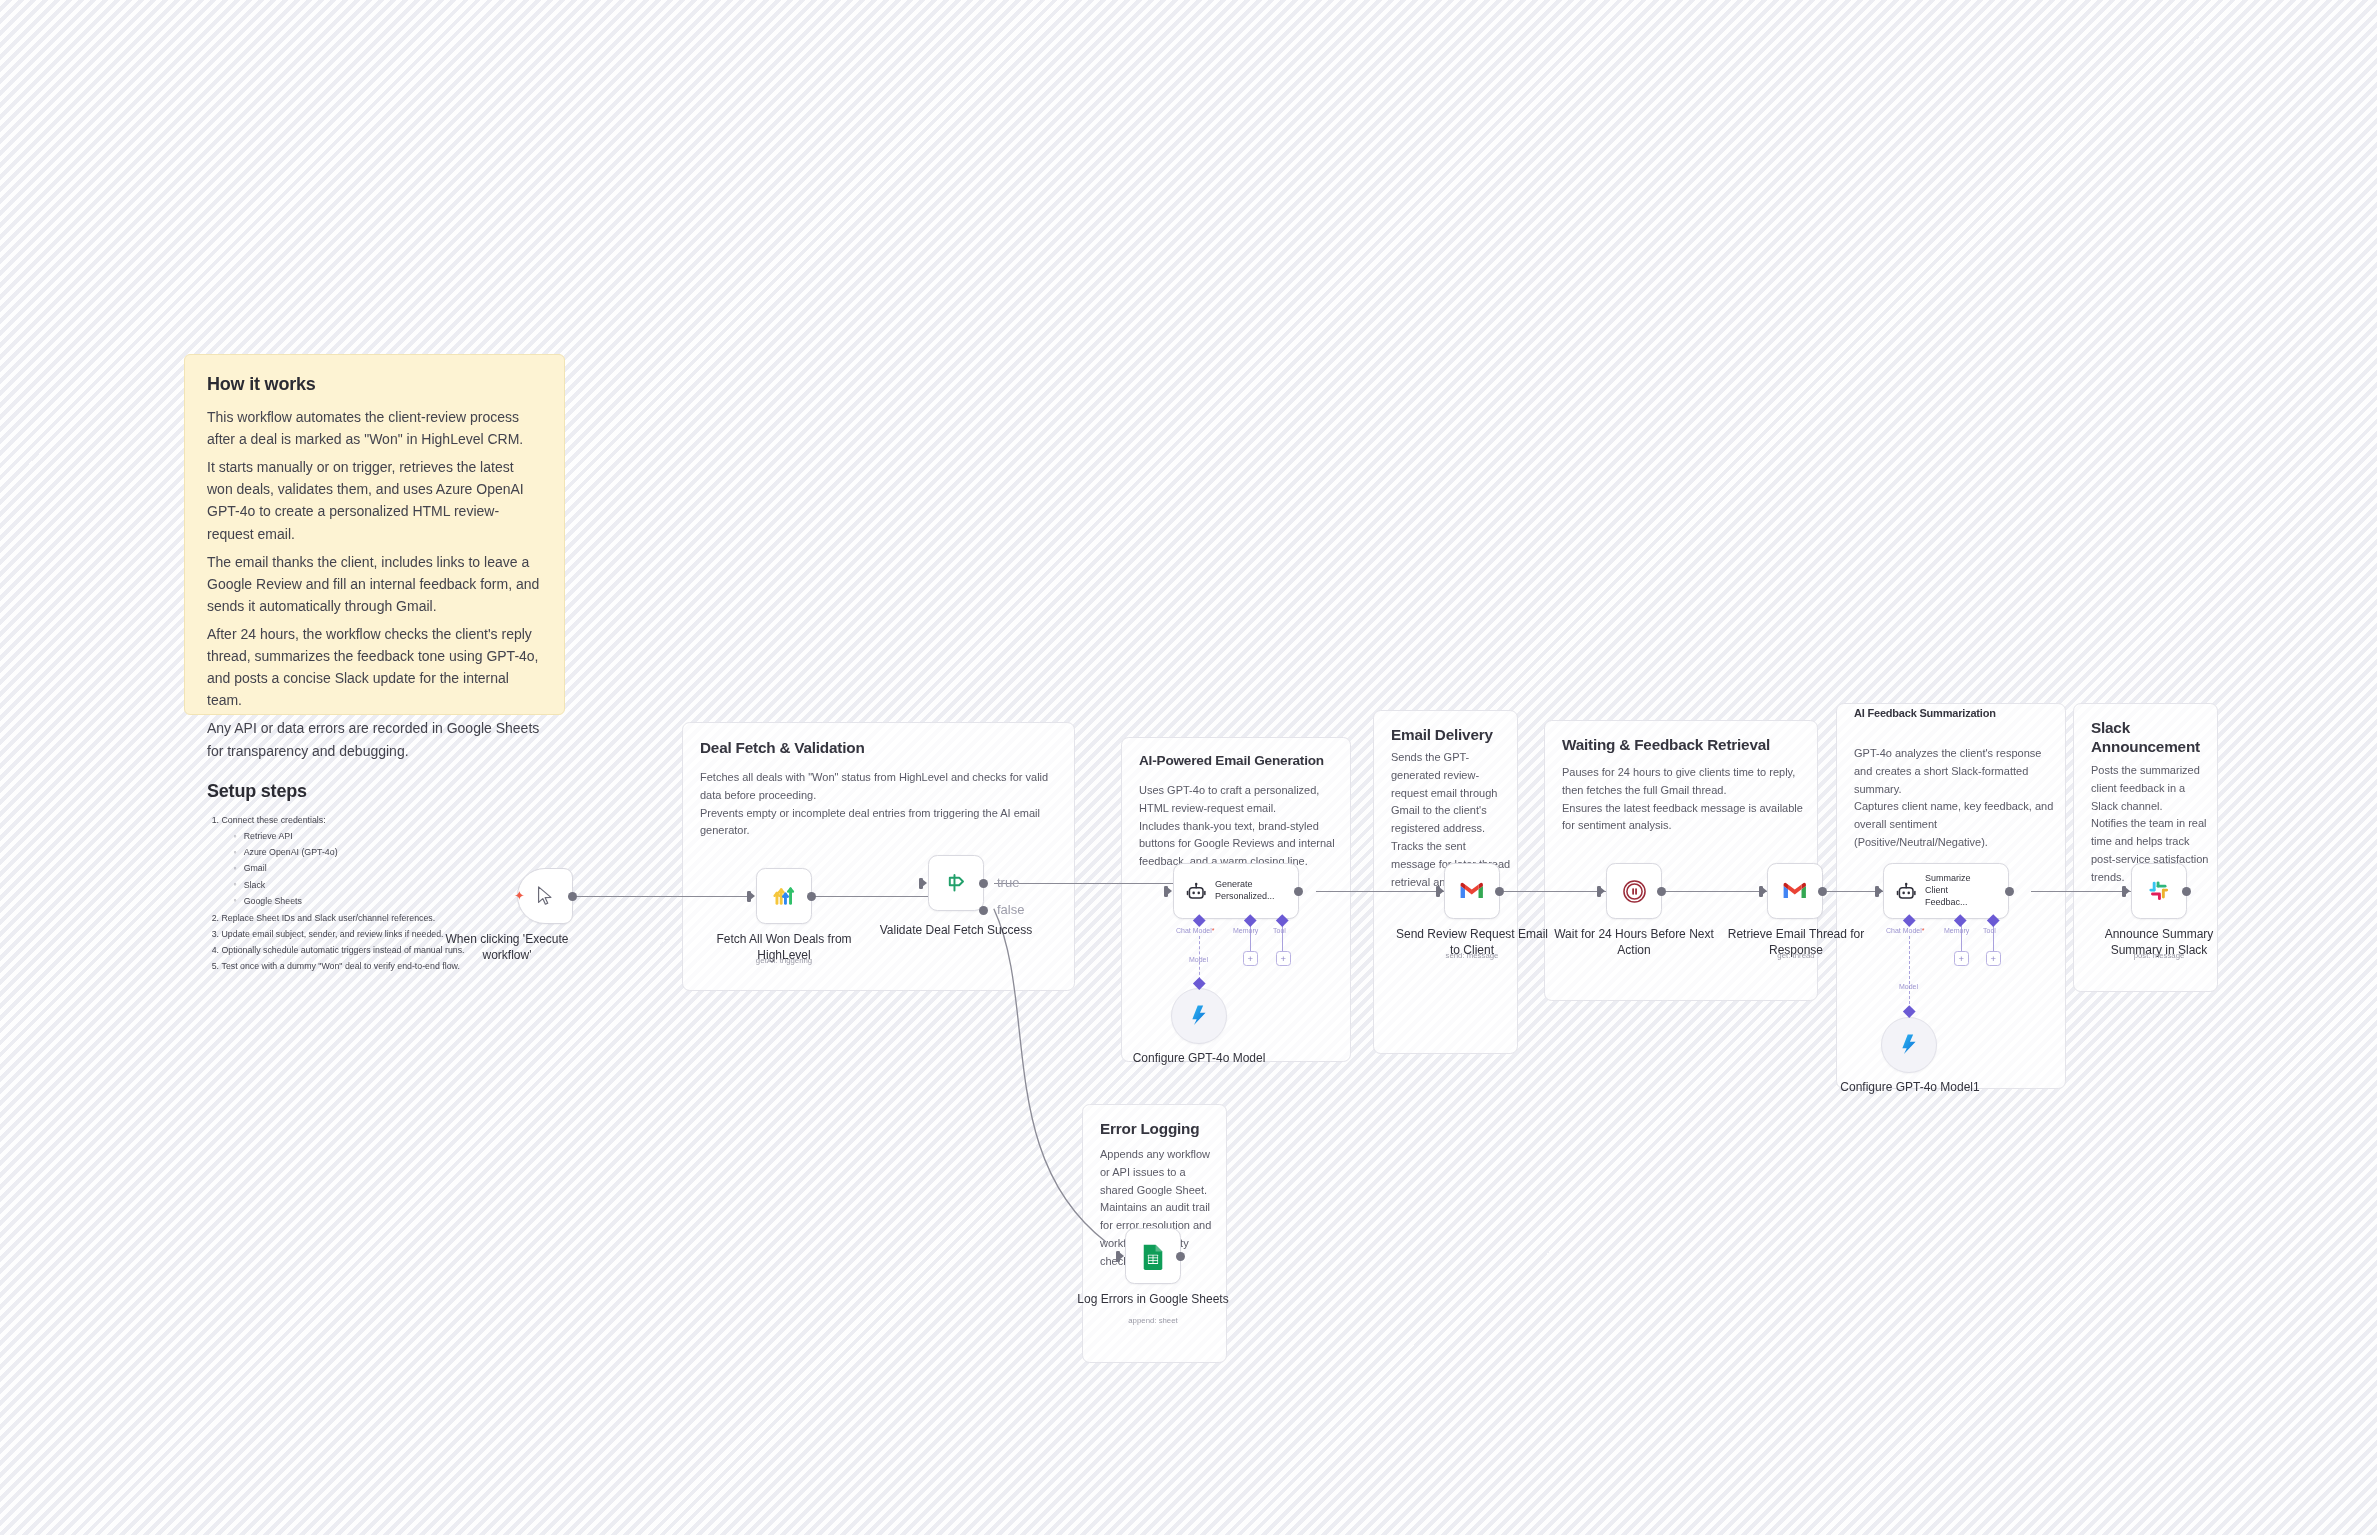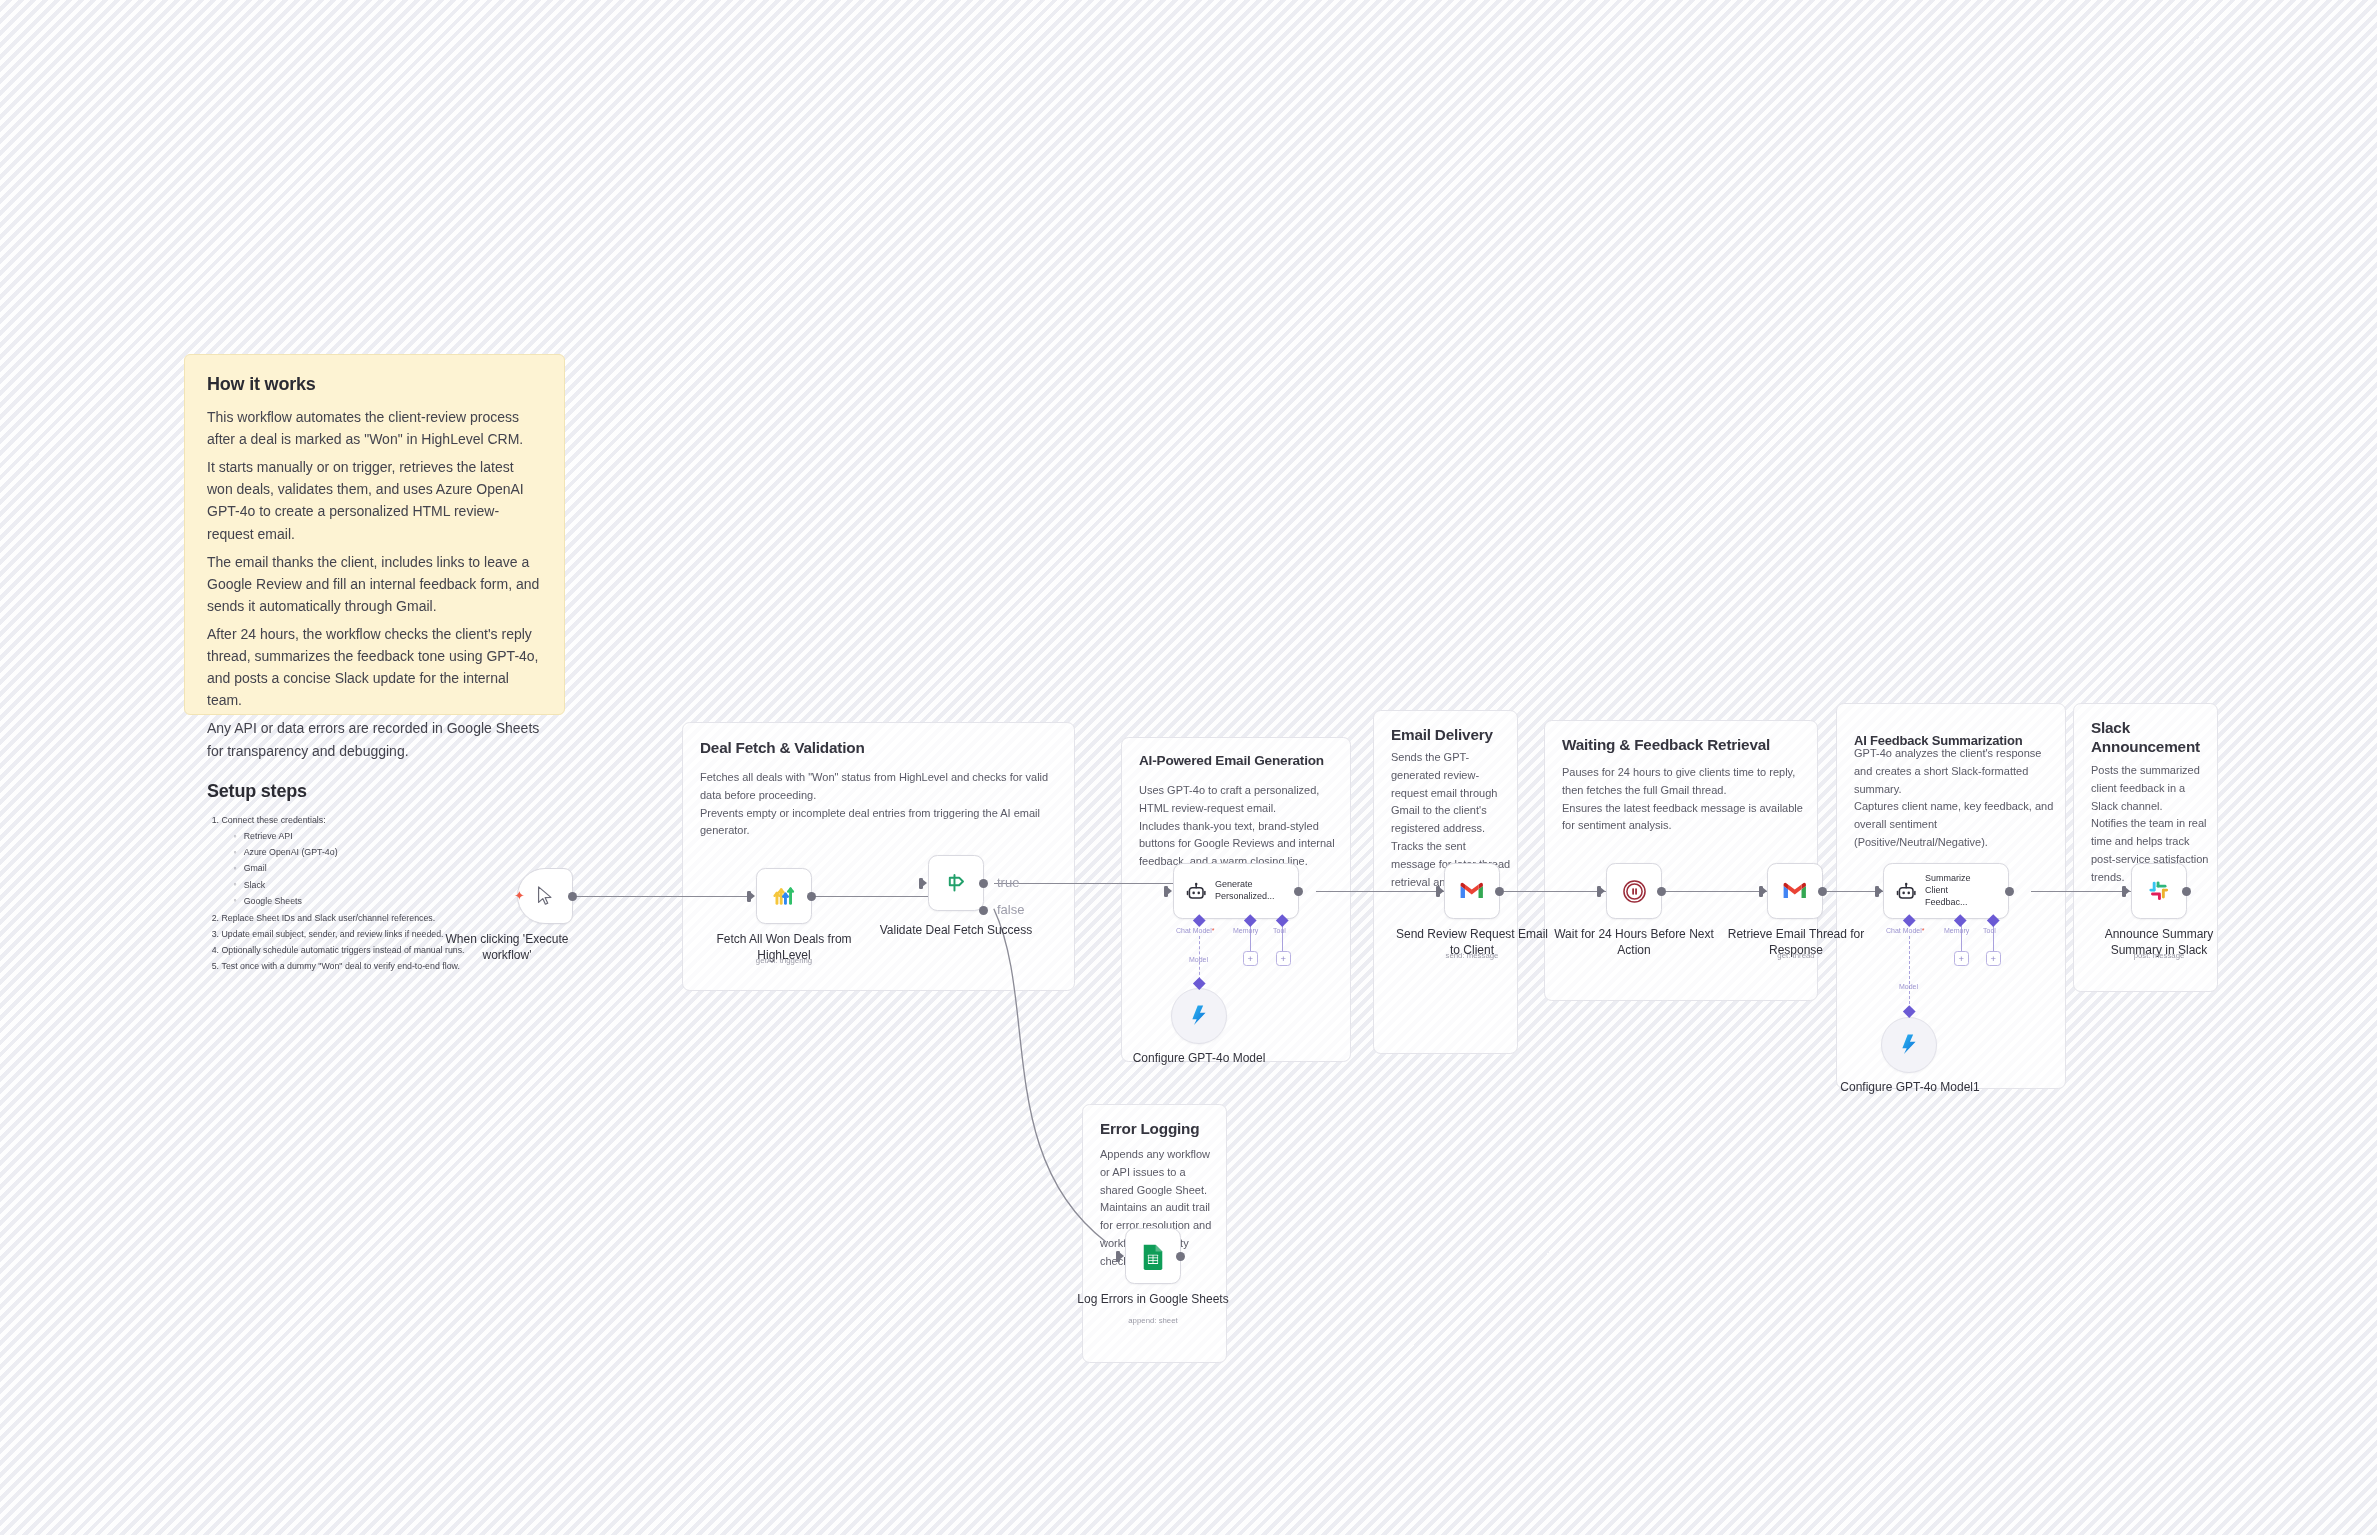--- a/index.html
+++ b/index.html
@@ -277,21 +277,21 @@
 Tracks the sent message for later thread retrieval and analysis.</div>
   </div>
 
   <div class="section" style="left:1544px; top:720px; width:274px; height:281px;">
     <div class="sec-title" style="top:13.6px;">Waiting &amp; Feedback Retrieval</div>
     <div class="sec-desc" style="top:43px; width:248px;">Pauses for 24 hours to give clients time to reply, then fetches the full Gmail thread.
 Ensures the latest feedback message is available for sentiment analysis.</div>
   </div>
 
   <div class="section" style="left:1836px; top:703px; width:230px; height:386px;">
-    <div class="sec-title" style="top:29px; font-size:13px;">AI Feedback Summarization</div>
+    <div class="sec-title" style="top:3px; font-size:11px;">AI Feedback Summarization</div>
     <div class="sec-desc" style="top:41px; width:201px;">GPT-4o analyzes the client's response and creates a short Slack-formatted summary.
 Captures client name, key feedback, and overall sentiment (Positive/Neutral/Negative).</div>
   </div>
 
   <div class="section" style="left:2073px; top:703px; width:145px; height:289px;">
     <div class="sec-title" style="top:13.6px; white-space:pre-line;">Slack
 Announcement</div>
     <div class="sec-desc" style="top:58px; width:121px;">Posts the summarized client feedback in a Slack channel.
 Notifies the team in real time and helps track post-service satisfaction trends.</div>
   </div>

